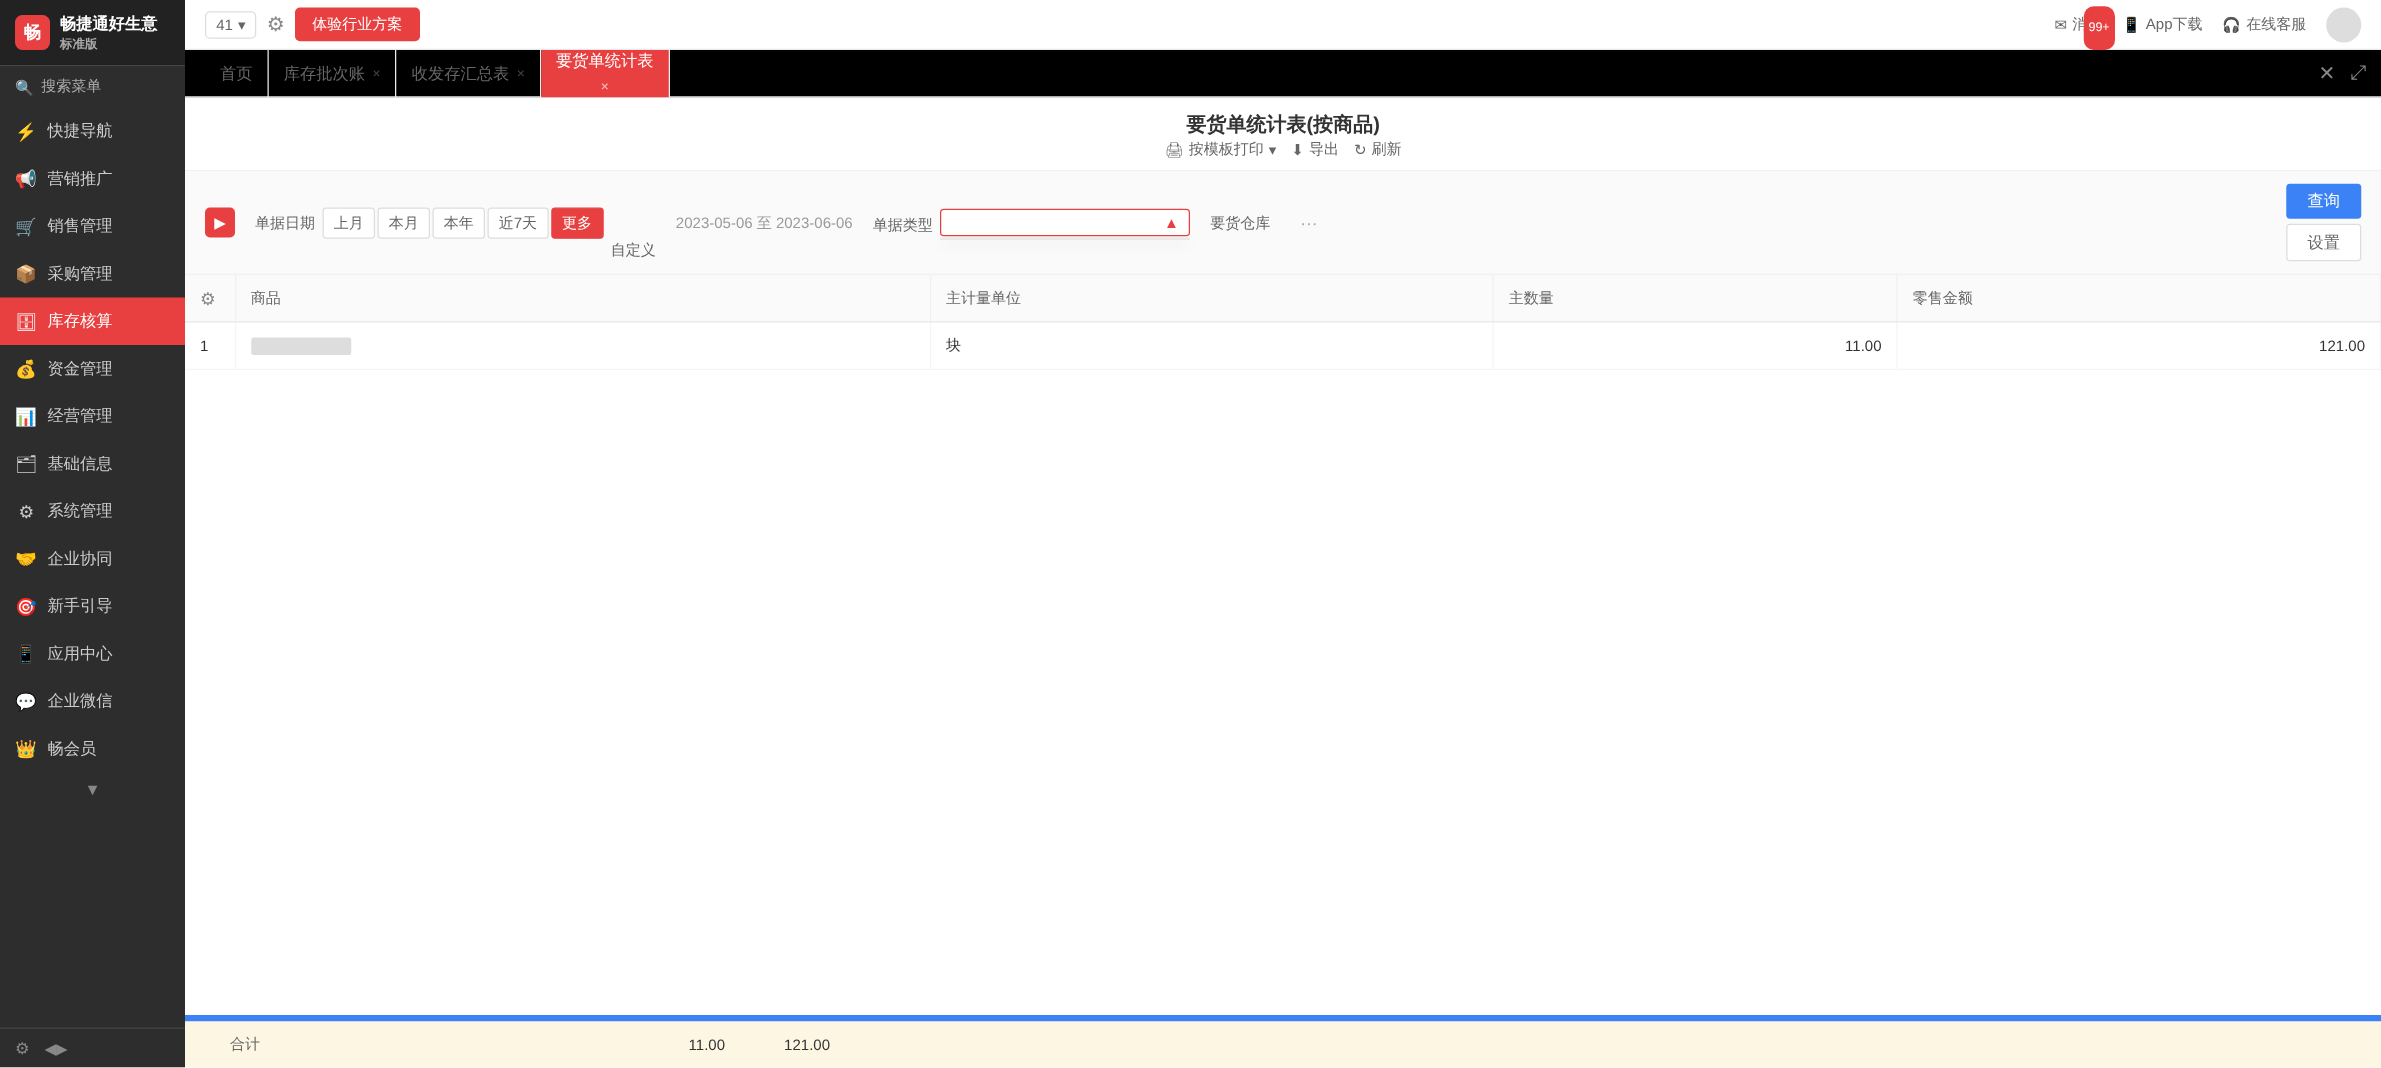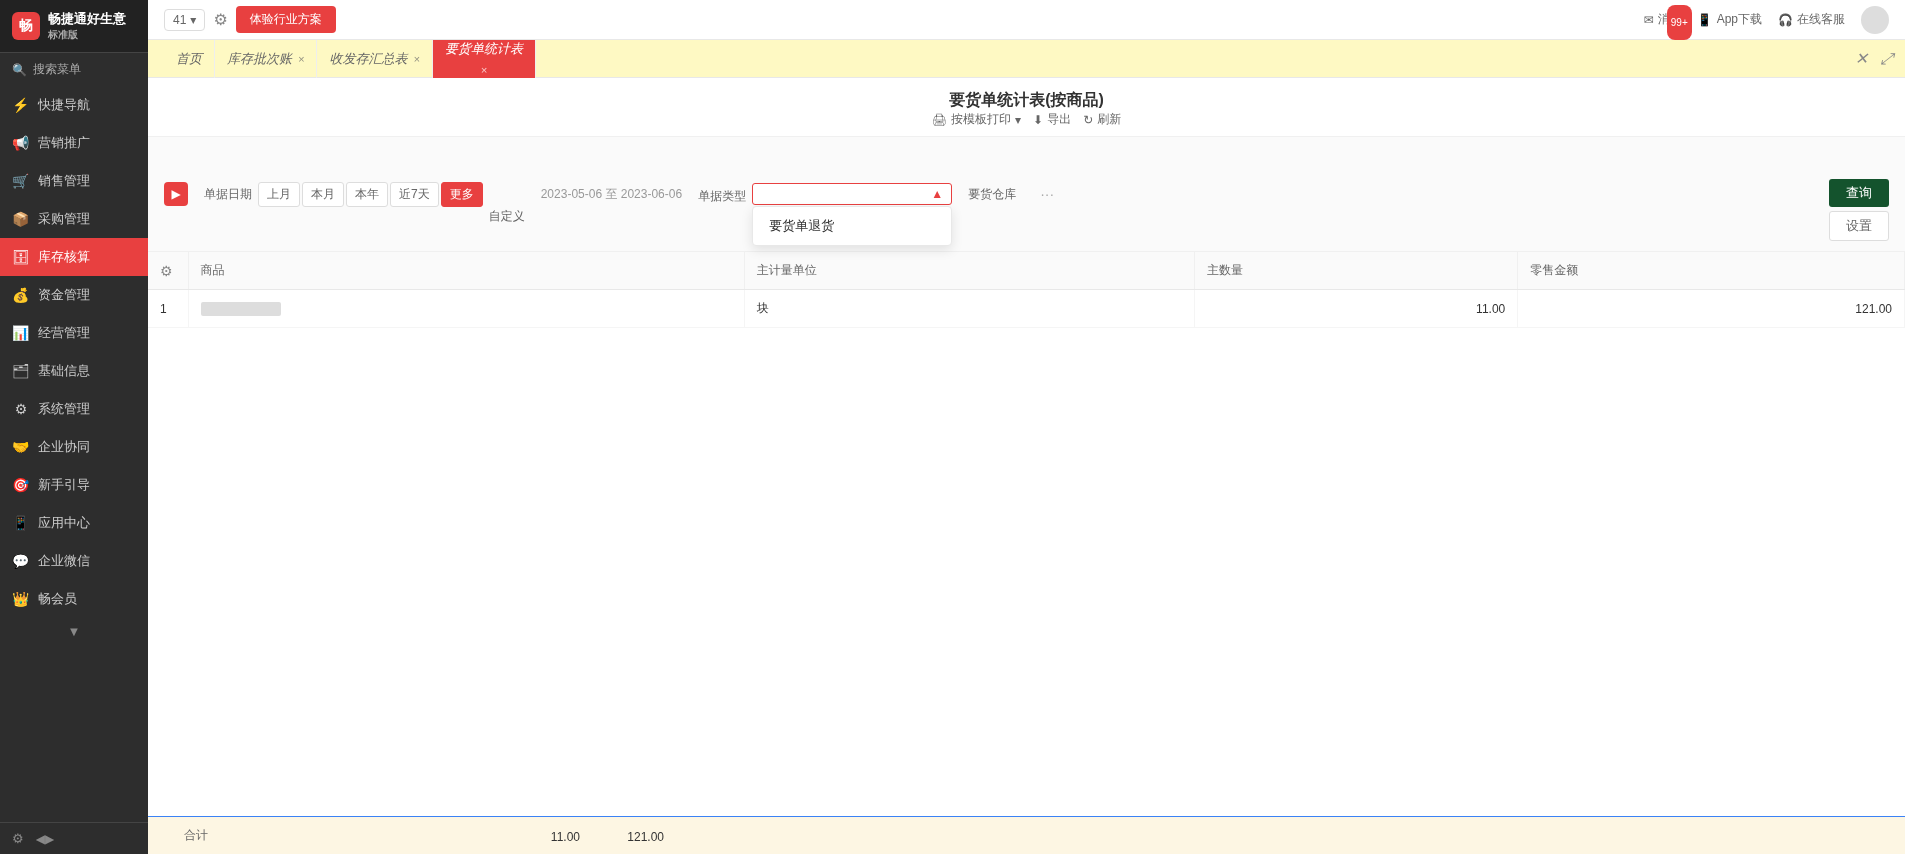--- a/index.html
+++ b/index.html
@@ -121,25 +121,24 @@
       background: #e84040; color: #fff; border-radius: 8px;
       font-size: 10px; padding: 12px 4px;
     }
     .topbar-avatar {
       width: 28px; height: 28px; background: #ddd; border-radius: 50%;
     }
 
     
     .tabs-bar {
       display: flex; align-items: center;
-      background: #fef9c3;
+      background: #000000;
       border-bottom: 1px solid #e8e8e8;
       padding: 0 0 0 16px;
       height: 38px;
-      font-style: italic;
     }
     .tab-item {
       display: flex; align-items: center;
       padding: 0 12px; height: 38px;
       font-size: 13px; color: #666;
       cursor: pointer; gap: 6px;
       border-right: 1px solid #eee;
       white-space: nowrap;
     }
     .tab-item.active {
@@ -225,22 +224,22 @@
       font-size: 12px; background: transparent;
     }
     .filter-select-arrow { color: #e84040; cursor: pointer; }
 
     .filter-warehouse-group {
       display: flex; align-items: center; gap: 24px; font-size: 12px; text-align: right;
     }
     .filter-more-btn { color: #aaa; cursor: pointer; font-size: 14px; }
 
     .query-btn {
-      background: #14532d; color: #fff; border: none;
-      padding: 5px 16px; border-radius: 3px; font-size: 13px; cursor: pointer; margin-top: 32px;
+      background: #3b82f6; color: #fff; border: none;
+      padding: 5px 16px; border-radius: 3px; font-size: 13px; cursor: pointer;
     }
     .setting-btn {
       background: #fff; color: #666; border: 1px solid #ddd;
       padding: 5px 16px; border-radius: 3px; font-size: 13px; cursor: pointer;
     }
     .filter-btns { display: flex; flex-direction: column; gap: 4px; margin-left: auto; }
     .dropdown-menu {
       background: #fff;
       border: 1px solid #e8e8e8;
       border-radius: 4px;
@@ -277,22 +276,22 @@
     .gear-th { text-align: center; width: 40px; }
     .gear-icon-btn { cursor: pointer; color: #888; font-size: 14px; }
 
     .blurred-text {
       background: #ddd; color: transparent; border-radius: 2px;
       display: inline-block; height: 14px;
     }
 
     
     .table-footer {
-      background: #fdf6e3; border-top: 1px solid #3b82f6;
-      display: flex; align-items: flex-end;
+      background: #fdf6e3; border-top: 5px solid #3b82f6;
+      display: flex; align-items: center;
       padding: 10px 12px; font-size: 12px;
     }
     .footer-label { padding-left: 24px; color: #666; font-weight: 500; min-width: 340px; }
     .footer-val { text-align: right; min-width: 80px; color: #333; }
 
     
     ::-webkit-scrollbar { width: 6px; height: 6px; }
     ::-webkit-scrollbar-track { background: #f1f1f1; }
     ::-webkit-scrollbar-thumb { background: #ccc; border-radius: 3px; }
   </style>
@@ -468,21 +467,20 @@
       <div class="date-range-text">2023-05-06 至 2023-06-06</div>
 
       <div class="filter-type-group">
         <span class="filter-type-label">单据类型</span>
         <div class="filter-select-input" style="position:relative;">
           <input type="text" style="min-width: 160px;">
           <span class="filter-select-arrow">▲</span>
 
           <div style="position:absolute; top:100%; left:-1px; z-index:200; margin-top:2px;">
             <div class="dropdown-menu">
-              <div class="dropdown-item">要货单退货</div>
             </div>
           </div>
         </div>
       </div>
 
       <div class="filter-warehouse-group">
         <span class="filter-type-label">要货仓库</span>
         <span class="filter-more-btn">···</span>
       </div>
 

